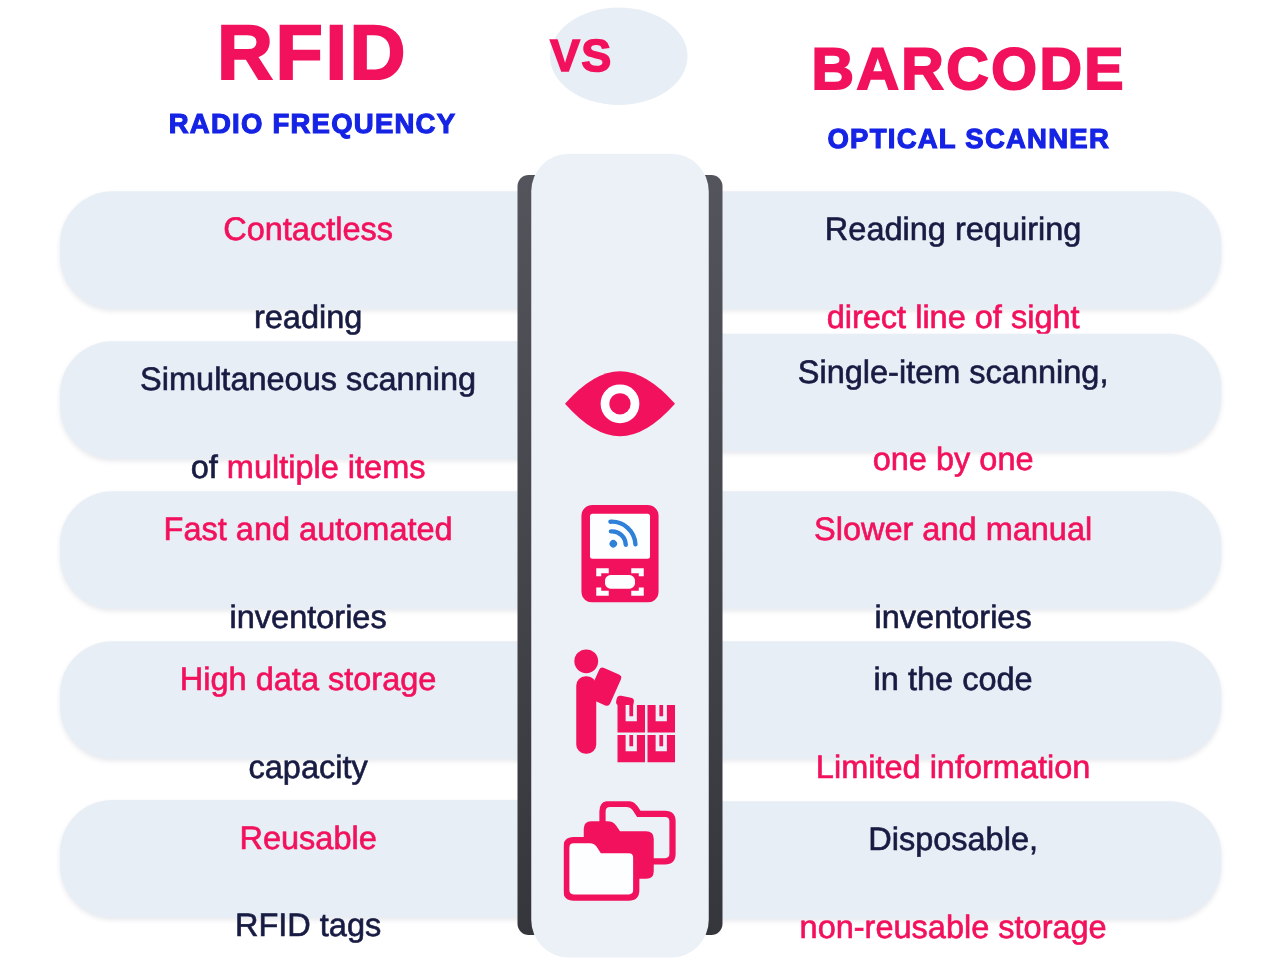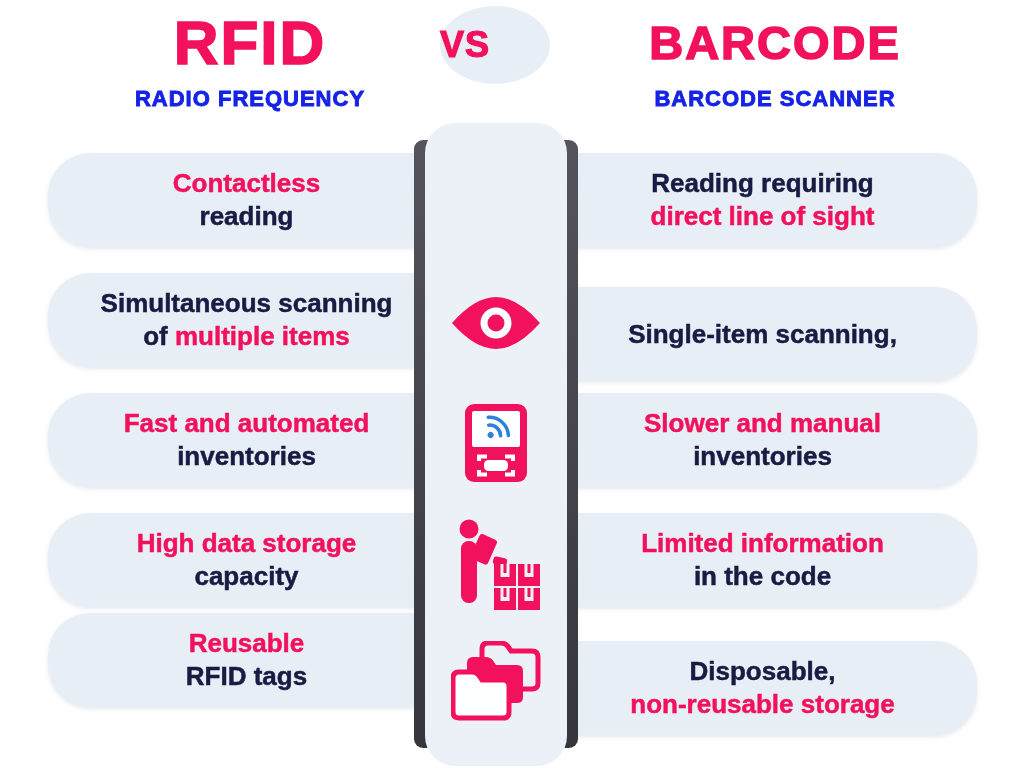--- a/index.html
+++ b/index.html
@@ -4,21 +4,21 @@
 <style>
   html,body { margin:0; padding:0; background:#ffffff; }
   .stage {
     position:relative; width:1024px; height:768px; overflow:hidden;
     background:#ffffff;
     font-family:"Liberation Sans", sans-serif;
   }
   
   .title-block { position:absolute; top:0; text-align:center; }
   .title-block.left  { left:30px;  width:440px; }
-  .title-block.right { left:555px; width:440px; }
+  .title-block.right { left:555px; width:440px;margin-top:12px; }
   .big-title {
     height:84px; display:flex; align-items:center; justify-content:center;
     color:var(--pink); font-weight:bold; letter-spacing:2px;
     -webkit-text-stroke:1.6px var(--pink);
   }
   .title-block.left  .big-title { font-size:62px; }
   .title-block.right .big-title { font-size:47px; }
   .subtitle {
     margin-top:2px; font-size:22px; font-weight:bold; color:var(--blue);
     letter-spacing:1px; -webkit-text-stroke:0.9px var(--blue);
@@ -55,78 +55,79 @@
   
   .pill {
     position:absolute; height:94px; z-index:1;
     background:var(--pill-bg);
     display:flex; flex-direction:column; align-items:center; justify-content:center;
     box-shadow:0 2px 4px rgba(30,40,80,0.10);
   }
   .pill.left  { left:48px;  width:397px; border-radius:42px 0 0 42px; }
   .pill.right { left:548px; width:429px; border-radius:0 42px 42px 0; }
   .line {
-    font-size:26px; font-weight:bold; line-height:33px; text-align:center;
-    -webkit-text-stroke:0.5px currentColor; white-space:nowrap;
+    font-size:26px; font-weight:normal; line-height:33px; text-align:center;
+    -webkit-text-stroke:0.5px currentColor; white-space:nowrap;margin-top:37px;
   }
   .tone-pink { color:var(--pink); -webkit-text-stroke:0.5px var(--pink); }
   .tone-navy { color:var(--navy); -webkit-text-stroke:0.5px var(--navy); }
 </style>
 </head>
 <body>
 
 <div class="stage">
 
   <div class="title-block left">
     <div class="big-title">RFID</div>
     <div class="subtitle">RADIO FREQUENCY</div>
   </div>
 
   <div class="vs-badge">
     <span>VS</span>
   </div>
 
   <div class="title-block right">
     <div class="big-title">BARCODE</div>
-    <div class="subtitle">BARCODE SCANNER</div>
+    <div class="subtitle">OPTICAL SCANNER</div>
   </div>
 
   <div id="rows">
       <div class="pill left" style="top: 153px;">
         <div class="line"><span class="tone-pink">Contactless</span></div>
         <div class="line"><span class="tone-navy">reading</span></div>
       </div>
       <div class="pill right" style="top: 153px;">
         <div class="line"><span class="tone-navy">Reading requiring</span></div>
         <div class="line"><span class="tone-pink">direct line of sight</span></div>
       </div>
       <div class="pill left" style="top: 273px;">
         <div class="line"><span class="tone-navy">Simultaneous scanning</span></div>
         <div class="line"><span class="tone-navy">of </span><span class="tone-pink">multiple items</span></div>
       </div>
-      <div class="pill right" style="top: 287px;">
+      <div class="pill right" style="top: 267px;">
         <div class="line"><span class="tone-navy">Single-item scanning,</span></div>
+        <div class="line"><span class="tone-pink">one by one</span></div>
       </div>
       <div class="pill left" style="top: 393px;">
         <div class="line"><span class="tone-pink">Fast and automated</span></div>
         <div class="line"><span class="tone-navy">inventories</span></div>
       </div>
       <div class="pill right" style="top: 393px;">
         <div class="line"><span class="tone-pink">Slower and manual</span></div>
         <div class="line"><span class="tone-navy">inventories</span></div>
       </div>
       <div class="pill left" style="top: 513px;">
         <div class="line"><span class="tone-pink">High data storage</span></div>
         <div class="line"><span class="tone-navy">capacity</span></div>
       </div>
       <div class="pill right" style="top: 513px;">
+        <div class="line"><span class="tone-navy">in the code</span></div>
         <div class="line"><span class="tone-pink">Limited information</span></div>
-        <div class="line"><span class="tone-navy">in the code</span></div>
-      </div>
-      <div class="pill left" style="top: 613px;">
+      </div>
+      <div class="pill left" style="top: 640px;">
         <div class="line"><span class="tone-pink">Reusable</span></div>
         <div class="line"><span class="tone-navy">RFID tags</span></div>
       </div>
       <div class="pill right" style="top: 641px;">
         <div class="line"><span class="tone-navy">Disposable,</span></div>
         <div class="line"><span class="tone-pink">non-reusable storage</span></div>
       </div>
     </div>
 
   <div class="dark-bar"></div>

